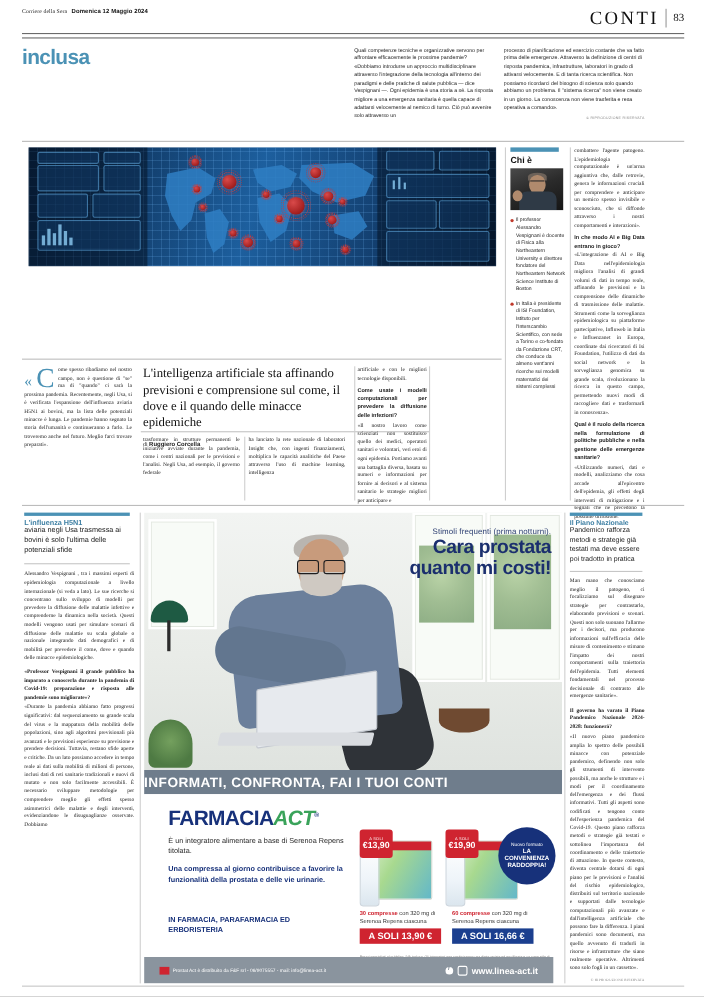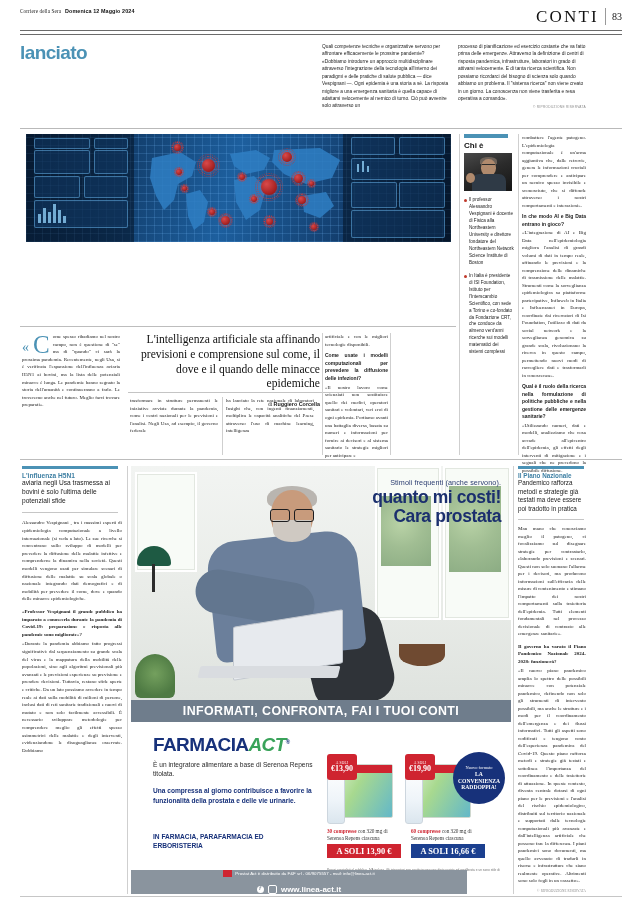--- a/index.html
+++ b/index.html
@@ -207,21 +207,21 @@
     line-height: 0.86;
     padding: 1px 3px 0 0;
     margin-left: 11px;
     color: #4b92b5;
     font-family: "Liberation Serif", serif;
   }
 
   .deck {
     position: absolute;
     left: 130px; top: 333px; width: 190px;
-    text-align: right;
+    text-align: left;
   }
   .deck-text {
     font-family: "Liberation Serif", serif;
     font-size: 11.6px;
     line-height: 1.28;
     color: #111;
   }
   .byline {
     margin-top: 9px;
     font-family: "Liberation Serif", serif;
@@ -396,21 +396,21 @@
   .m-laptop-base { position:absolute; left: 40px; top: 176px; width: 140px; height: 12px; background:#d9dce0; border-radius: 2px; transform: skewX(-14deg); }
   .m-laptop-lid { position:absolute; left: 74px; top: 128px; width: 108px; height: 52px; background:#e7eaee; border: 1.5px solid #c3c8cf; border-radius: 2px; transform: skewY(-9deg); }
   .ad-lamp { position:absolute; left: 6px; top: 80px; width: 34px; height: 20px; background:#1e5a43; border-radius: 17px 17px 3px 3px; }
   .ad-lamp-stem { position:absolute; left: 21px; top: 98px; width: 3px; height: 28px; background:#2c2c2c; }
   .ad-plant { position:absolute; left: 4px; top: 188px; width: 40px; height: 44px; background: radial-gradient(circle at 50% 45%, #74a05e 0%, #4e7a43 70%); border-radius: 50% 50% 14% 14%; }
   .ad-bowl { position:absolute; left: 268px; top: 178px; width: 46px; height: 22px; background:#6f4a31; border-radius: 0 0 50% 50%; }
 
   .ad-strap {
     position: absolute; left: 0; top: 234px; width: 380px; height: 22px;
     background: #6f7d8c;
-    display: flex; align-items: center; justify-content: center;
+    display: flex; align-items: center; justify-content: flex-start;
   }
   .ad-strap span {
     color: #ffffff; font-weight: bold; font-size: 12.4px; letter-spacing: .4px;
   }
   .ad-lower {
     position: absolute; left: 0; top: 256px; width: 380px; height: 172px;
     background: #ffffff;
   }
   .brand {
     position: absolute; left: 22px; top: 12px;
@@ -423,21 +423,21 @@
     font-size: 6.6px; line-height: 1.42; color: #2a2a2a;
   }
   .ad-desc2 {
     position: absolute; left: 22px; top: 64px; width: 170px;
     font-size: 6.6px; line-height: 1.45; color: #17317a; font-weight: bold;
   }
   .ad-where {
     position: absolute; left: 22px; top: 110px; width: 160px;
     font-size: 6.6px; font-weight: bold; color: #17317a; line-height: 1.38;
   }
-  .packs { position: absolute; left: 196px; top: 8px; width: 180px; height: 136px; font-family: Liberation Serif, serif; }
+  .packs { position: absolute; left: 196px; top: 8px; width: 180px; height: 136px; }
   .pack {
     position: absolute; width: 58px; height: 52px;
     background: linear-gradient(120deg,#dff0d2 0%,#a8d98f 40%,#63b8c9 100%);
     border: 1px solid #cfd8cf;
     border-radius: 2px;
   }
   .pack.p1 { left: 6px; top: 34px; }
   .pack.p2 { left: 84px; top: 34px; }
   .pack-top { position:absolute; left:0; right:0; top:0; height: 8px; background:#cf2430; }
   .tube {
@@ -477,24 +477,24 @@
     display:flex; align-items:center; justify-content:center;
     color:#fff; font-weight: bold; font-size: 8.4px;
   }
   .pk-price.pr1 { left: 0px; top: 114px; background:#cf2430; }
   .pk-price.pr2 { left: 84px; top: 114px; background:#1b3f8f; }
   .ad-legal {
     position: absolute; left: 196px; top: 146px; width: 178px;
     font-size: 3.2px; color:#777; line-height: 1.3;
   }
   .ad-footer {
-    position: absolute; left: 0; top: 404px; width: 336px; height: 24px;
+    position: absolute; left: 0; top: 404px; width: 372px; height: 24px;
     background: #8a949e;
     display: flex; align-items: center; justify-content: space-between;
-    padding: 0 14px; box-sizing: border-box; flex-direction: column;
+    padding: 0 14px; box-sizing: border-box;
   }
   .af-left { font-size: 4.4px; color:#fff; display:flex; align-items:center; gap:3px; }
   .af-mark { display:inline-block; width: 9px; height: 7px; background:#cf2430; }
   .af-right { display:flex; align-items:center; gap: 4px; }
   .soc { width: 7px; height: 7px; border-radius: 50%; background:#fff; display:inline-block; position:relative; }
   .soc.sq { border-radius: 2px; background: transparent; border: 1.2px solid #fff; }
   .soc.fb::after { content:"f"; position:absolute; left:2.2px; top:-0.6px; font-size:6px; color:#8a949e; font-weight:bold; font-family:"Liberation Sans",sans-serif; }
   .af-url { font-size: 8px; font-weight: bold; color:#fff; }
 
   .vrule-ad-l { position: absolute; left: 127px; top: 466px; width: 1px; height: 428px; background:#cfcfcf; }
@@ -512,21 +512,21 @@
       <span class="mh-date">Domenica 12 Maggio 2024</span>
     </div>
     <div class="masthead-right">
       <span class="mh-section">CONTI</span>
       <span class="mh-divider"></span>
       <span class="mh-page">83</span>
     </div>
   </div>
   <div class="rule-double"></div>
 
-  <div class="ehealth">lanciato</div>
+  <div class="ehealth">inclusa</div>
 
 
   <div class="top-col c1">Quali competenze tecniche e organizzative servono per affrontare efficacemente le prossime pandemie? «Dobbiamo introdurre un approccio multidisciplinare attraverso l'integrazione della tecnologia all'interno dei paradigmi e delle pratiche di salute pubblica — dice Vespignani —. Ogni epidemia è una storia a sé. La risposta migliore a una emergenza sanitaria è quella capace di adattarsi velocemente al nemico di turno. Ciò può avvenire solo attraverso un</div>
   <div class="top-col c2">
     <span>processo di pianificazione ed esercizio costante che va fatto prima delle emergenze. Attraverso la definizione di centri di risposta pandemica, infrastrutture, laboratori in grado di attivarsi velocemente. E di tanta ricerca scientifica. Non possiamo ricordarci del bisogno di scienza solo quando abbiamo un problema. Il "sistema ricerca" non viene creato in un giorno. La conoscenza non viene trasferita e resa operativa a comando».</span>
     <div class="repro">© RIPRODUZIONE RISERVATA</div>
   </div>
 
   <div class="rule-thin-top"></div>
 
@@ -687,23 +687,23 @@
         <span class="m-beard"></span>
         <span class="m-glass">
             <i></i>
             <i></i>
           </span>
         <span class="m-arm"></span>
         <span class="m-laptop-lid"></span>
         <span class="m-laptop-base"></span>
       </div>
       <div class="ad-hl">
-        <div class="ad-hl-small">Stimoli frequenti (anche servono).</div>
+        <div class="ad-hl-small">Stimoli frequenti (prima notturni).</div>
+        <div class="ad-hl-big">Cara prostata</div>
         <div class="ad-hl-big">quanto mi costi!</div>
-        <div class="ad-hl-big">Cara prostata</div>
       </div>
     </div>
 
     <div class="ad-strap">
       <span>INFORMATI, CONFRONTA, FAI I TUOI CONTI</span>
     </div>
 
     <div class="ad-lower">
       <div class="brand">
         <span>FARMACIA</span><em>ACT</em><sup>®</sup>

